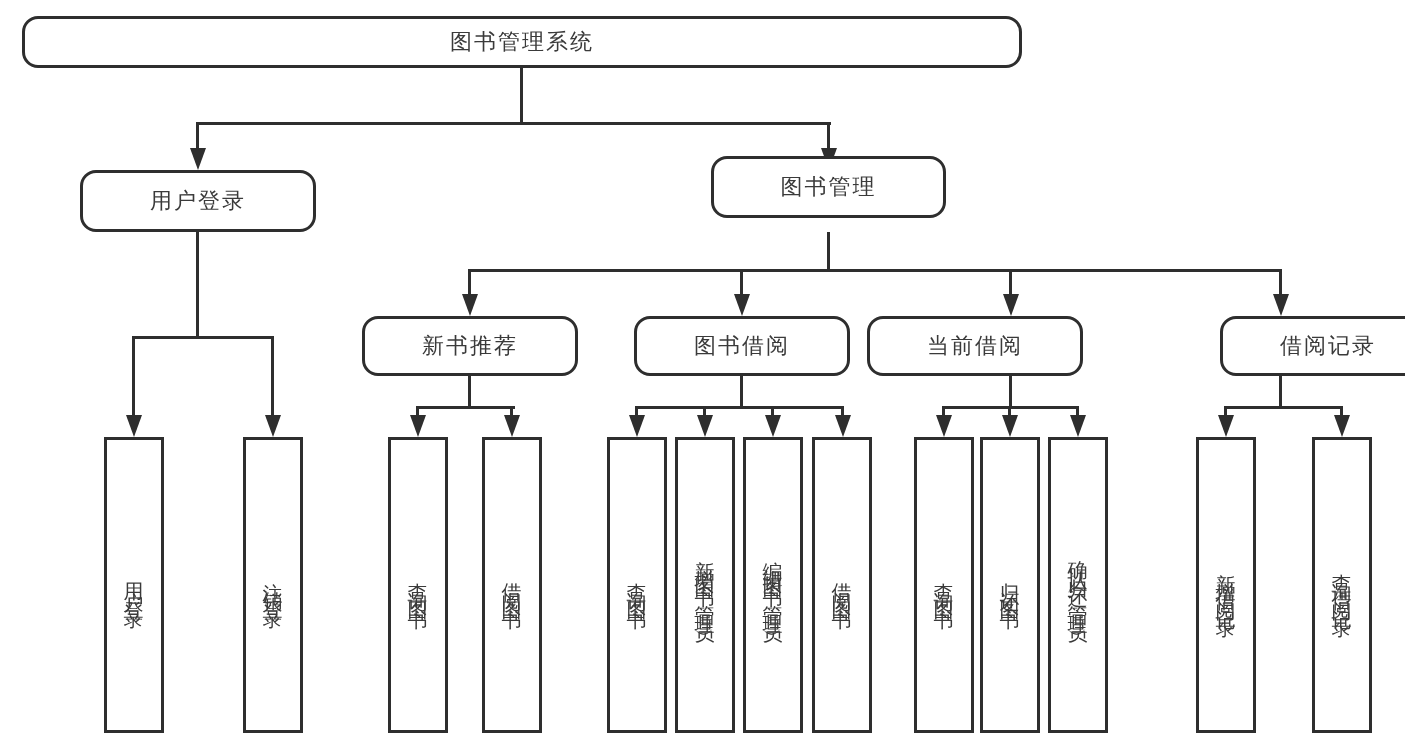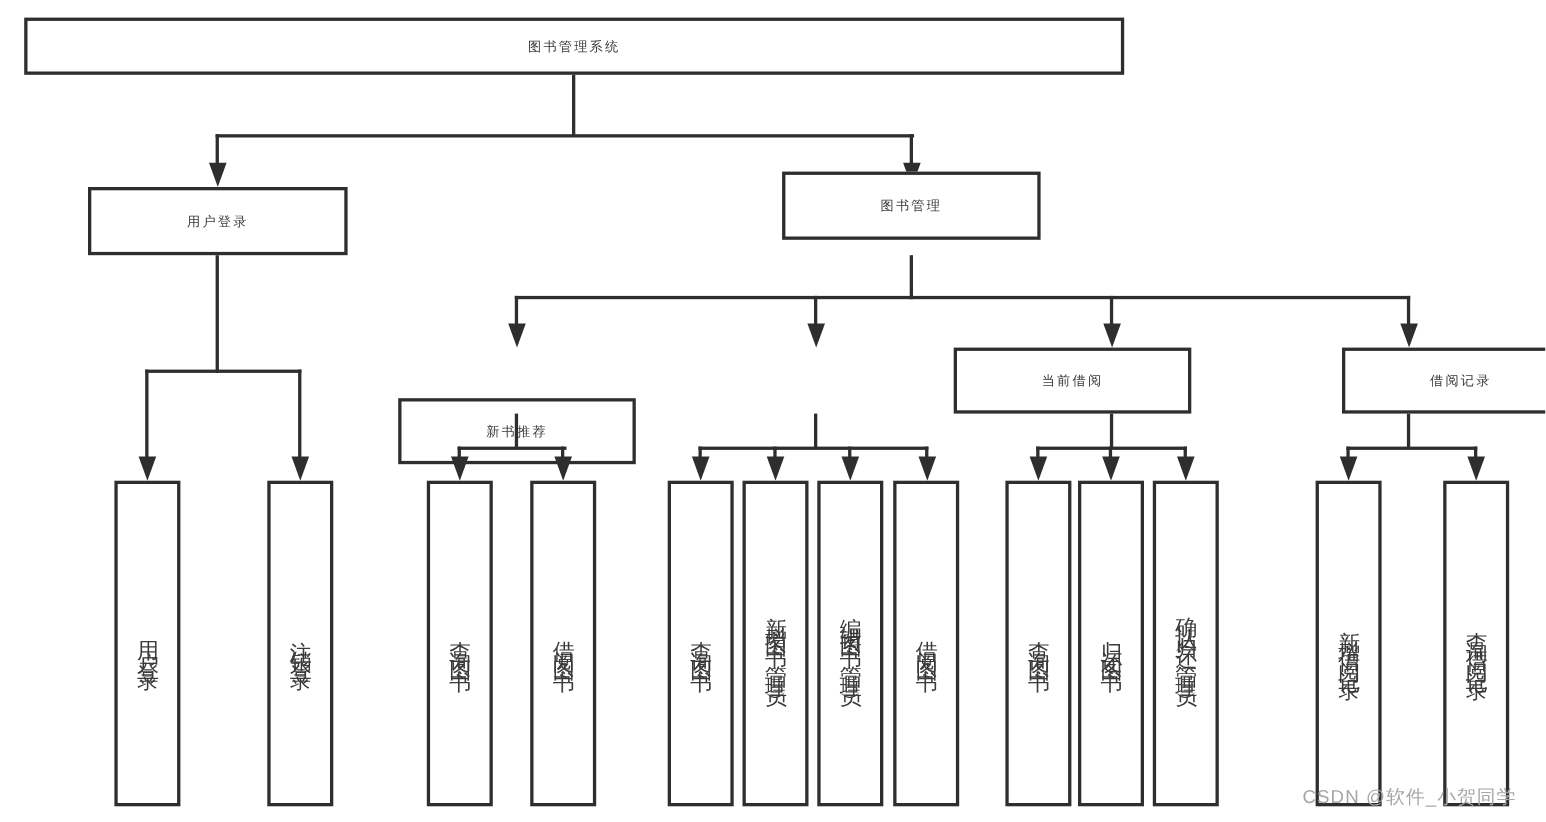--- a/index.html
+++ b/index.html
@@ -20,23 +20,24 @@
   .node{
     position:absolute;
     box-sizing:border-box;
     border:3px solid var(--line);
     background:var(--bg);
     display:flex;
     align-items:center;
     justify-content:center;
   }
   .h-node{
-    font-size:12px;
+    font-size:22px;
     letter-spacing:2px;
     white-space:nowrap;
+    border-radius:16px;
   }
   .v-node{
     writing-mode:vertical-rl;
     text-orientation:mixed;
     font-size:20px;
     letter-spacing:9px;
     line-height:1;
   }
   .vline{position:absolute;width:3px;background:var(--line);}
   .hline{position:absolute;height:3px;background:var(--line);}
@@ -83,22 +84,25 @@
   <div class="hline" style="left:468px;top:269px;width:814px;"></div>
   <div class="vline" style="left:468px;top:269px;height:27px;"></div>
   <div class="arrow" style="left:462px;top:294px;"></div>
   <div class="vline" style="left:740px;top:269px;height:27px;"></div>
   <div class="arrow" style="left:734px;top:294px;"></div>
   <div class="vline" style="left:1009px;top:269px;height:27px;"></div>
   <div class="arrow" style="left:1003px;top:294px;"></div>
   <div class="vline" style="left:1279px;top:269px;height:27px;"></div>
   <div class="arrow" style="left:1273px;top:294px;"></div>
 
-  <div class="node h-node" style="left:362px;top:316px;width:216px;height:60px;margin-top:46px;">
+  <div class="node h-node" style="left:362px;top:316px;width:216px;height:60px;">
     <span>新书推荐</span>
+  </div>
+  <div class="node h-node" style="left:634px;top:316px;width:216px;height:60px;">
+    <span>图书借阅</span>
   </div>
   <div class="node h-node" style="left:867px;top:316px;width:216px;height:60px;">
     <span>当前借阅</span>
   </div>
   <div class="node h-node" style="left:1172px;top:316px;width:216px;height:60px;margin-left:48px;">
     <span>借阅记录</span>
   </div>
 
   <div class="vline" style="left:196px;top:232px;height:107px;"></div>
   <div class="hline" style="left:132px;top:336px;width:142px;"></div>
@@ -178,15 +182,14 @@
     <span>确认归还（管理员）</span>
   </div>
 
   <div class="node v-node" style="left:1196px;top:437px;width:60px;height:296px;">
     <span>新增借阅记录</span>
   </div>
   <div class="node v-node" style="left:1312px;top:437px;width:60px;height:296px;">
     <span>查询借阅记录</span>
   </div>
 
-  <div id="watermark">CSDN @软件_小贺同学</div>
 
 </div>
 
 </body></html>

